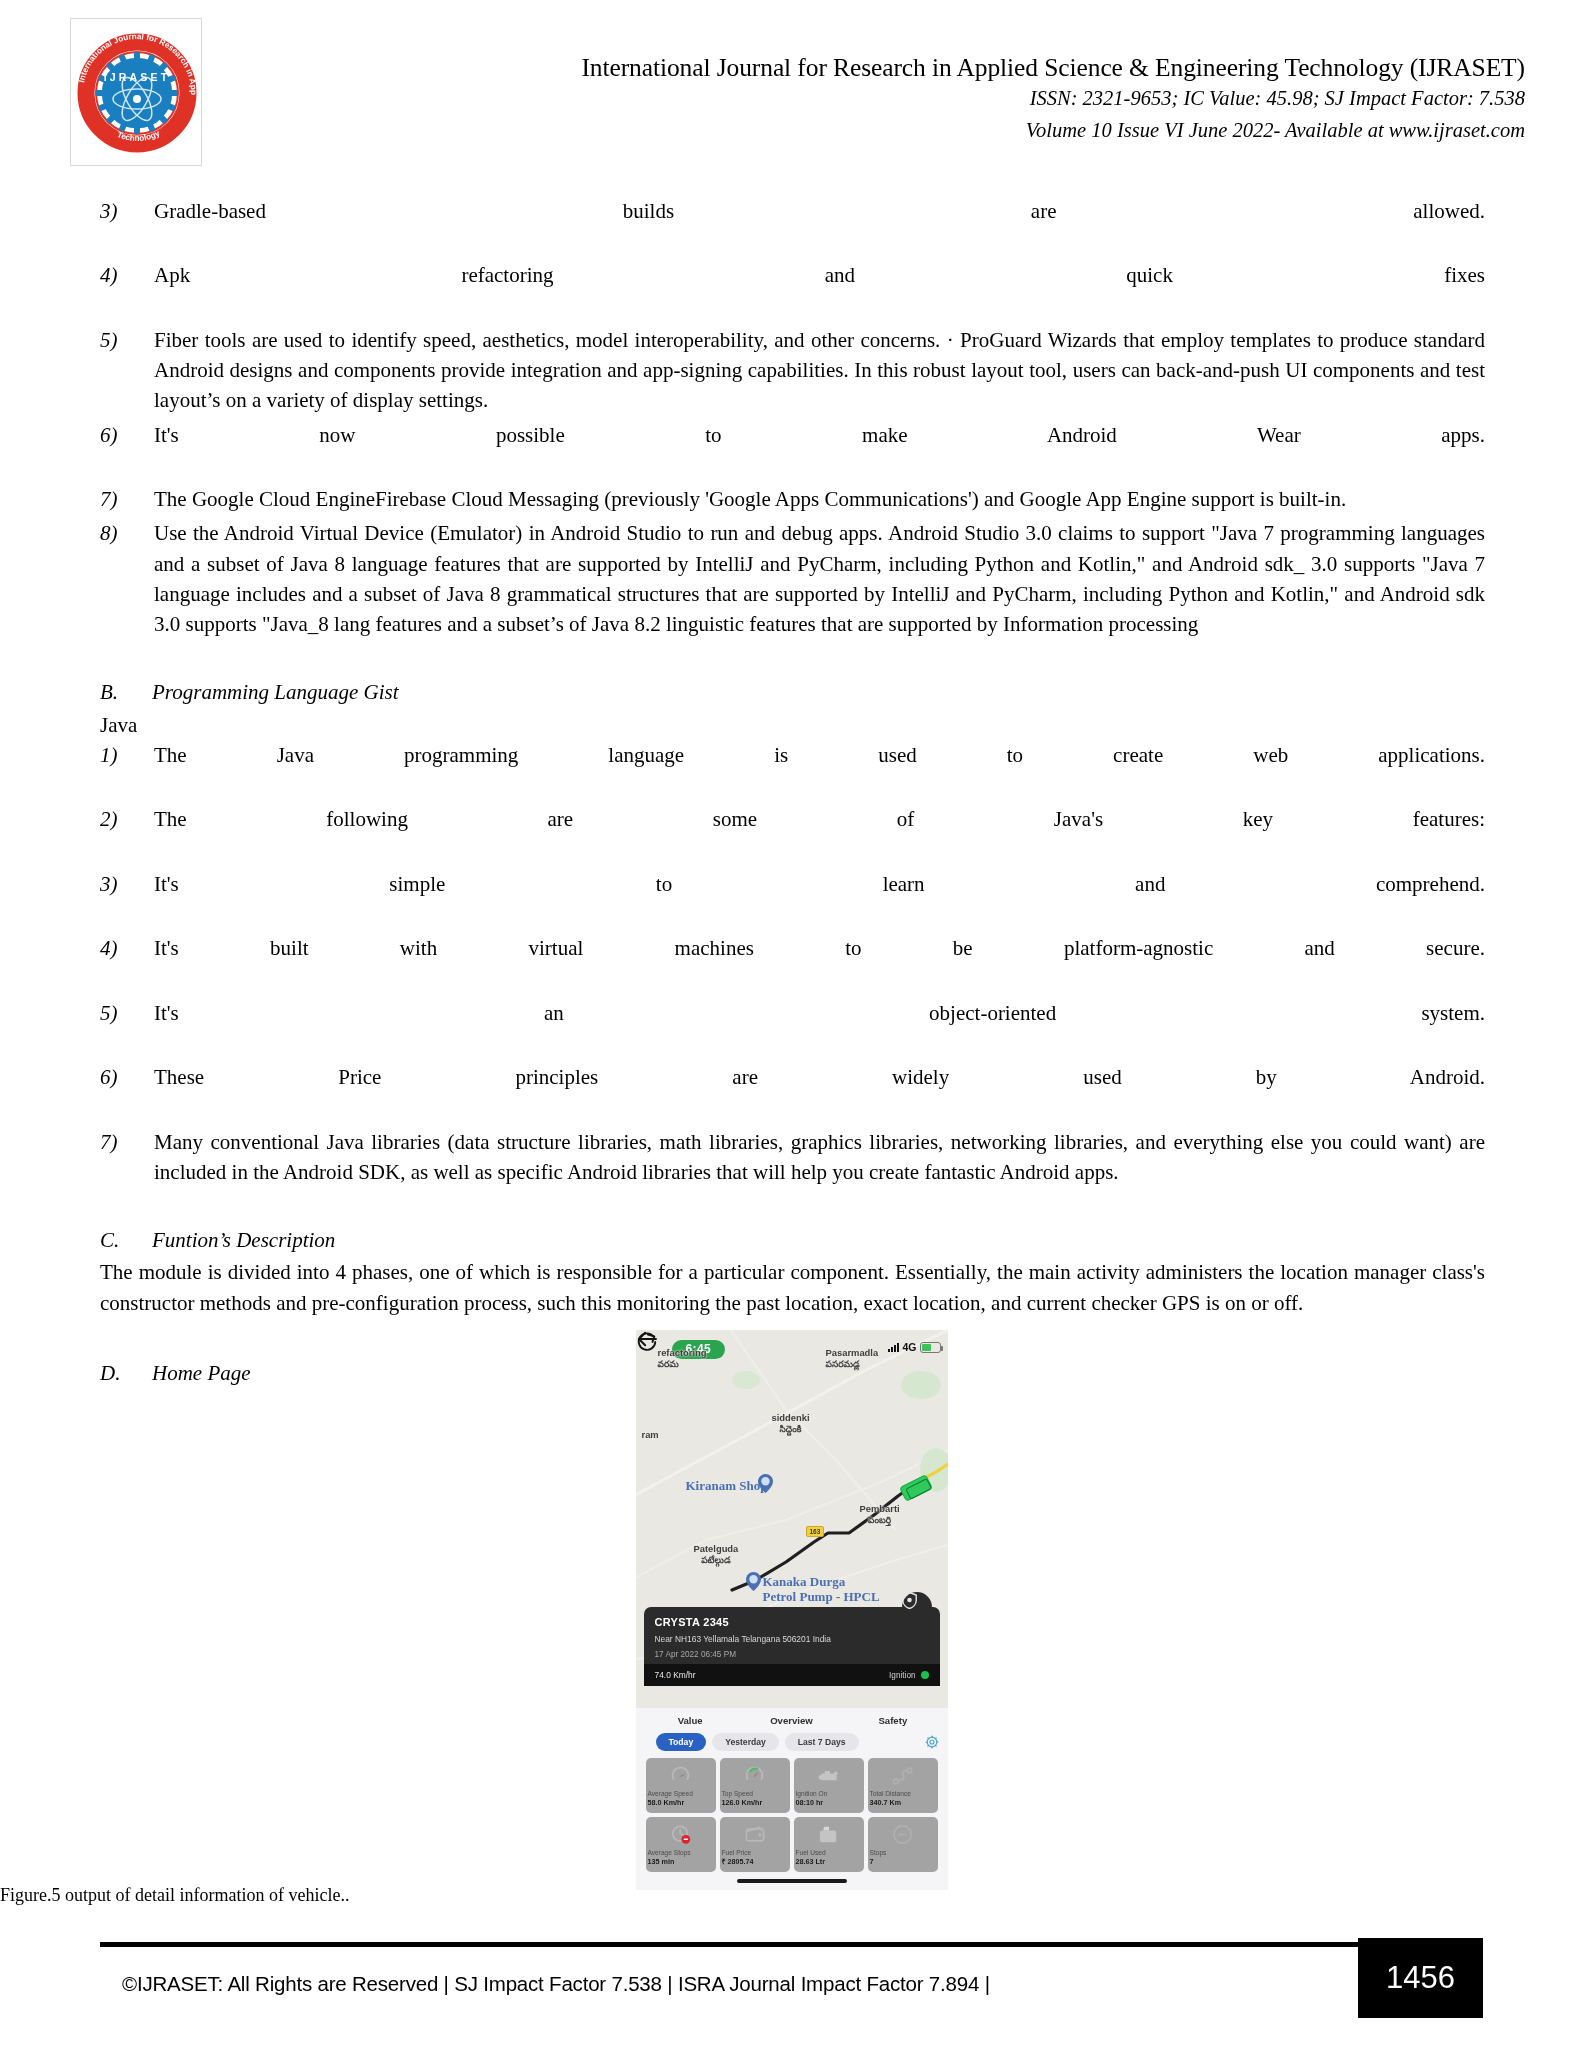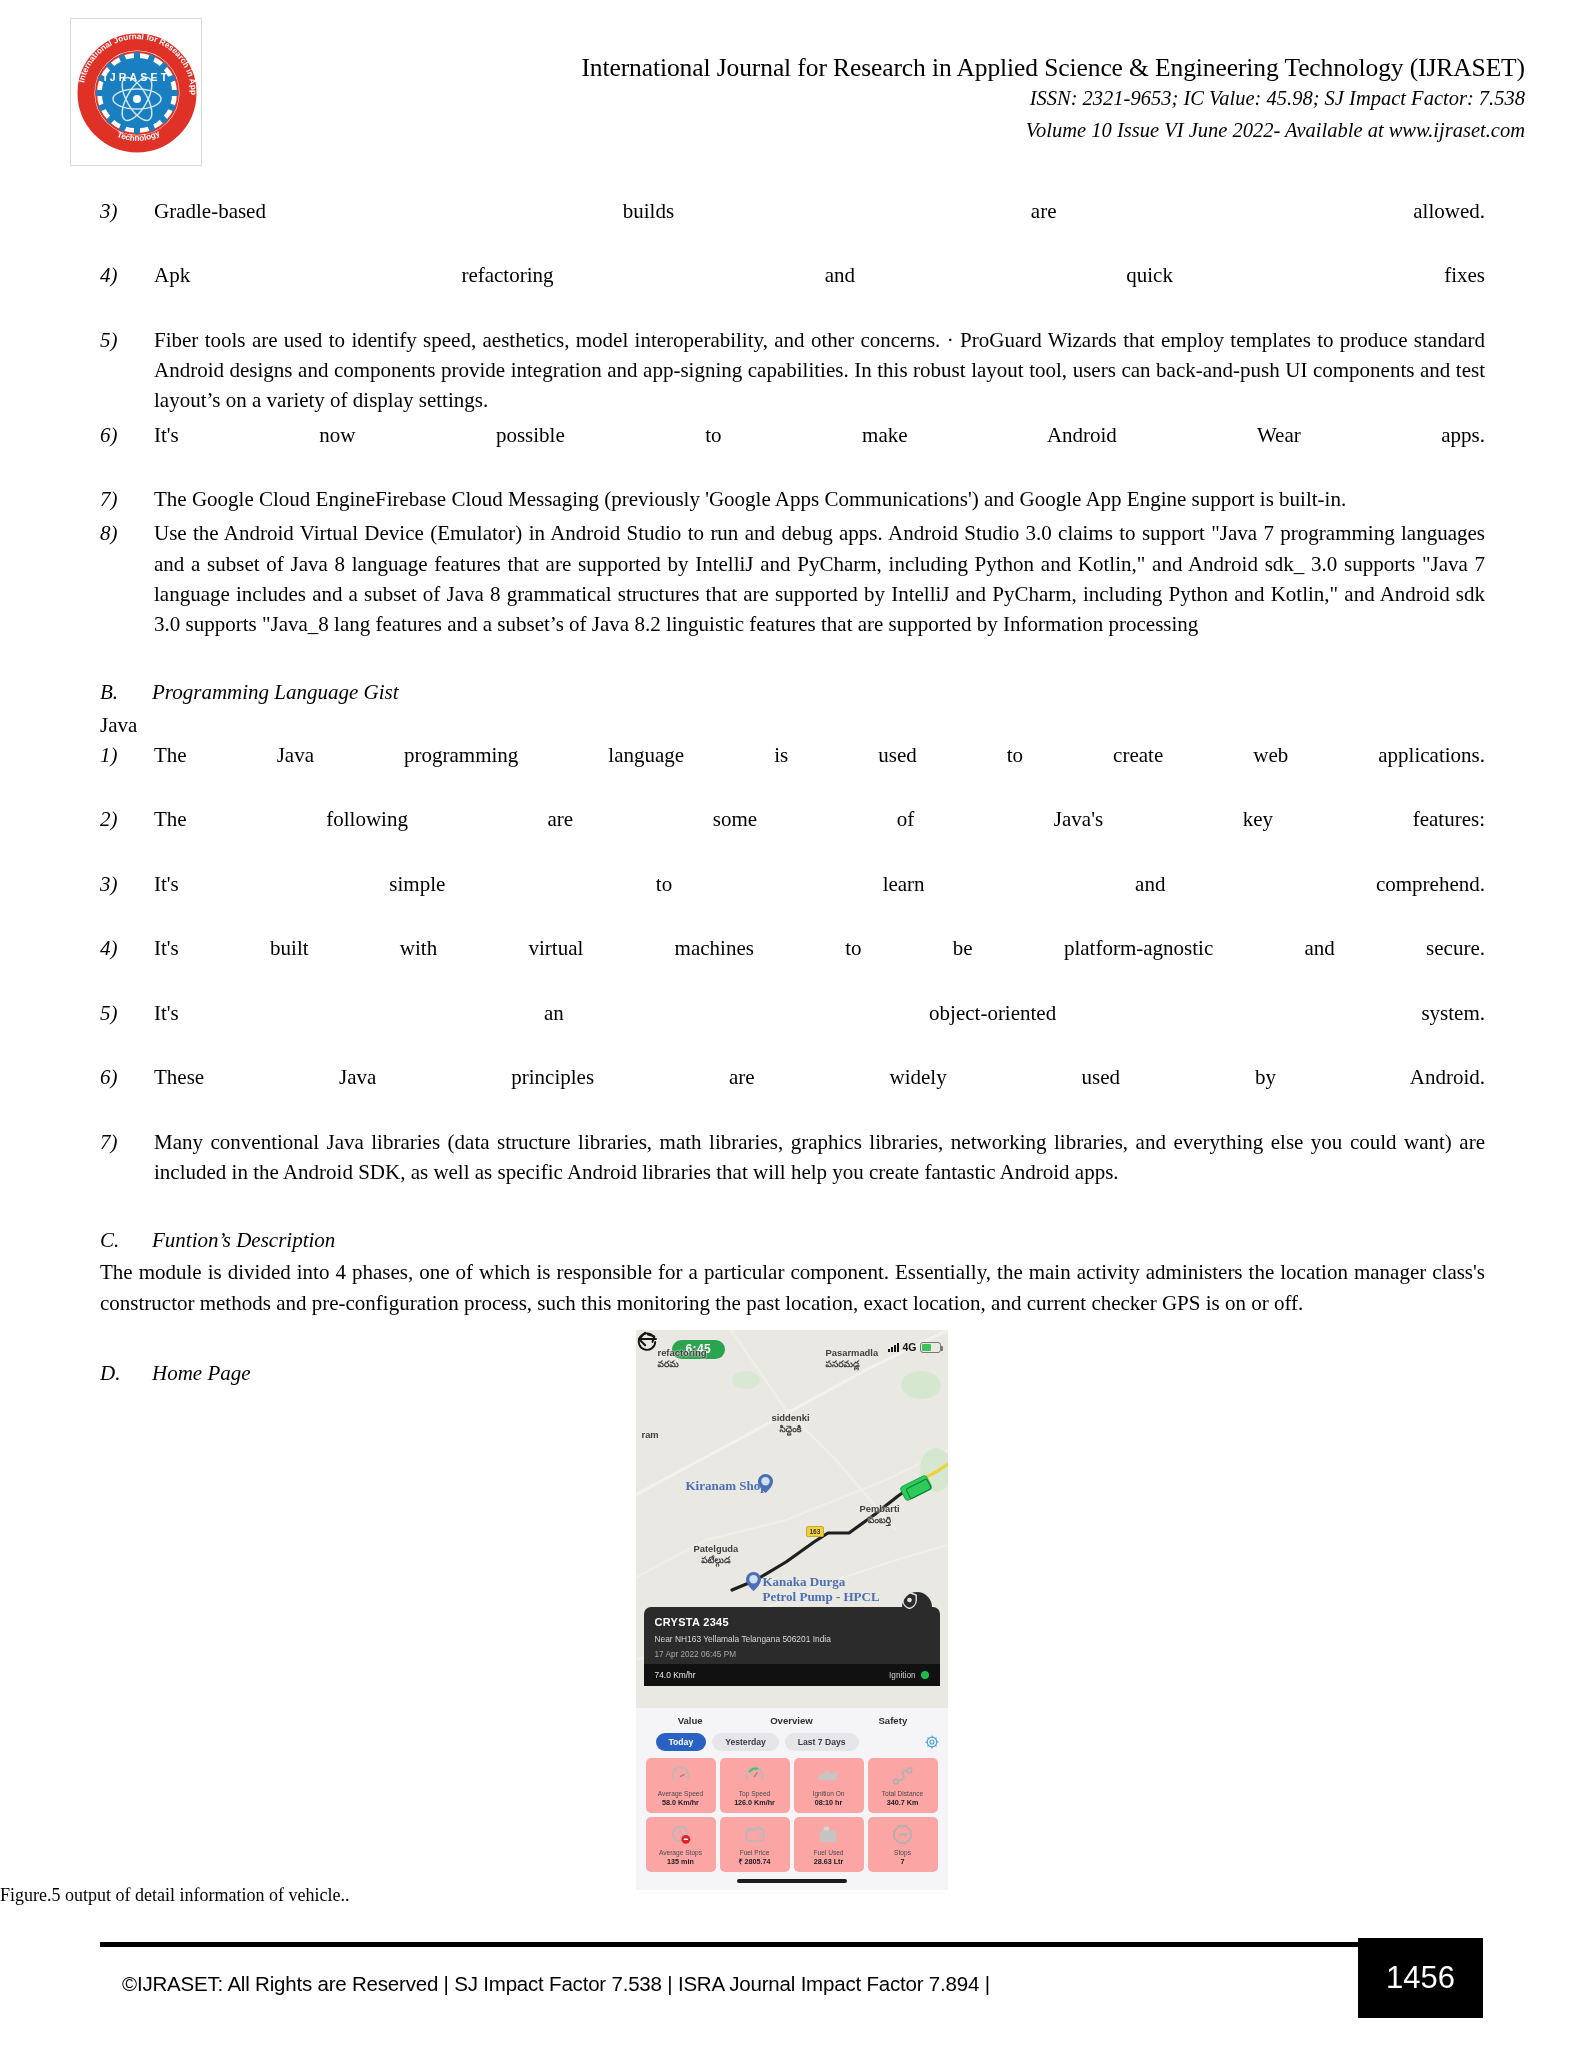--- a/index.html
+++ b/index.html
@@ -311,24 +311,24 @@
   .chip.active { background: #2a62c4; color: #fff; }
   .gear { margin-left: auto; width: 14px; height: 14px; }
 
   .cards-grid {
     display: grid;
     grid-template-columns: repeat(4, 1fr);
     gap: 4px;
     padding: 0 10px;
   }
   .stat-card {
-    background: #fca5a5;
+    background: #a3a3a3;
     border-radius: 5px;
     padding: 7px 2px 6px 2px;
-    text-align: center;
+    text-align: left;
     min-height: 52px;
   }
   .stat-icon { height: 21px; display: flex; align-items: center; justify-content: center; }
   .stat-label {
     font-family: "Liberation Sans", sans-serif;
     font-size: 6.6px;
     color: #4b4b4b;
     margin-top: 4px;
     line-height: 1.2;
   }
@@ -511,21 +511,21 @@
     <li class="li-row">
       <span class="li-marker">4)</span>
       <span class="li-text lastline-left">It's built with virtual machines to be platform-agnostic and secure.</span>
     </li>
     <li class="li-row">
       <span class="li-marker">5)</span>
       <span class="li-text lastline-left">It's an object-oriented system.</span>
     </li>
     <li class="li-row">
       <span class="li-marker">6)</span>
-      <span class="li-text lastline-left">These Java principles are widely used by Android.</span>
+      <span class="li-text lastline-left">These Price principles are widely used by Android.</span>
     </li>
     <li class="li-row">
       <span class="li-marker">7)</span>
       <span class="li-text">Many conventional Java libraries (data structure libraries, math libraries, graphics libraries, networking libraries, and everything else you could want) are included in the Android SDK, as well as specific Android libraries that will help you create fantastic Android apps.</span>
     </li>
   </ol>
 
   <div class="gap-md"></div>
 
   <div class="sec-head">

